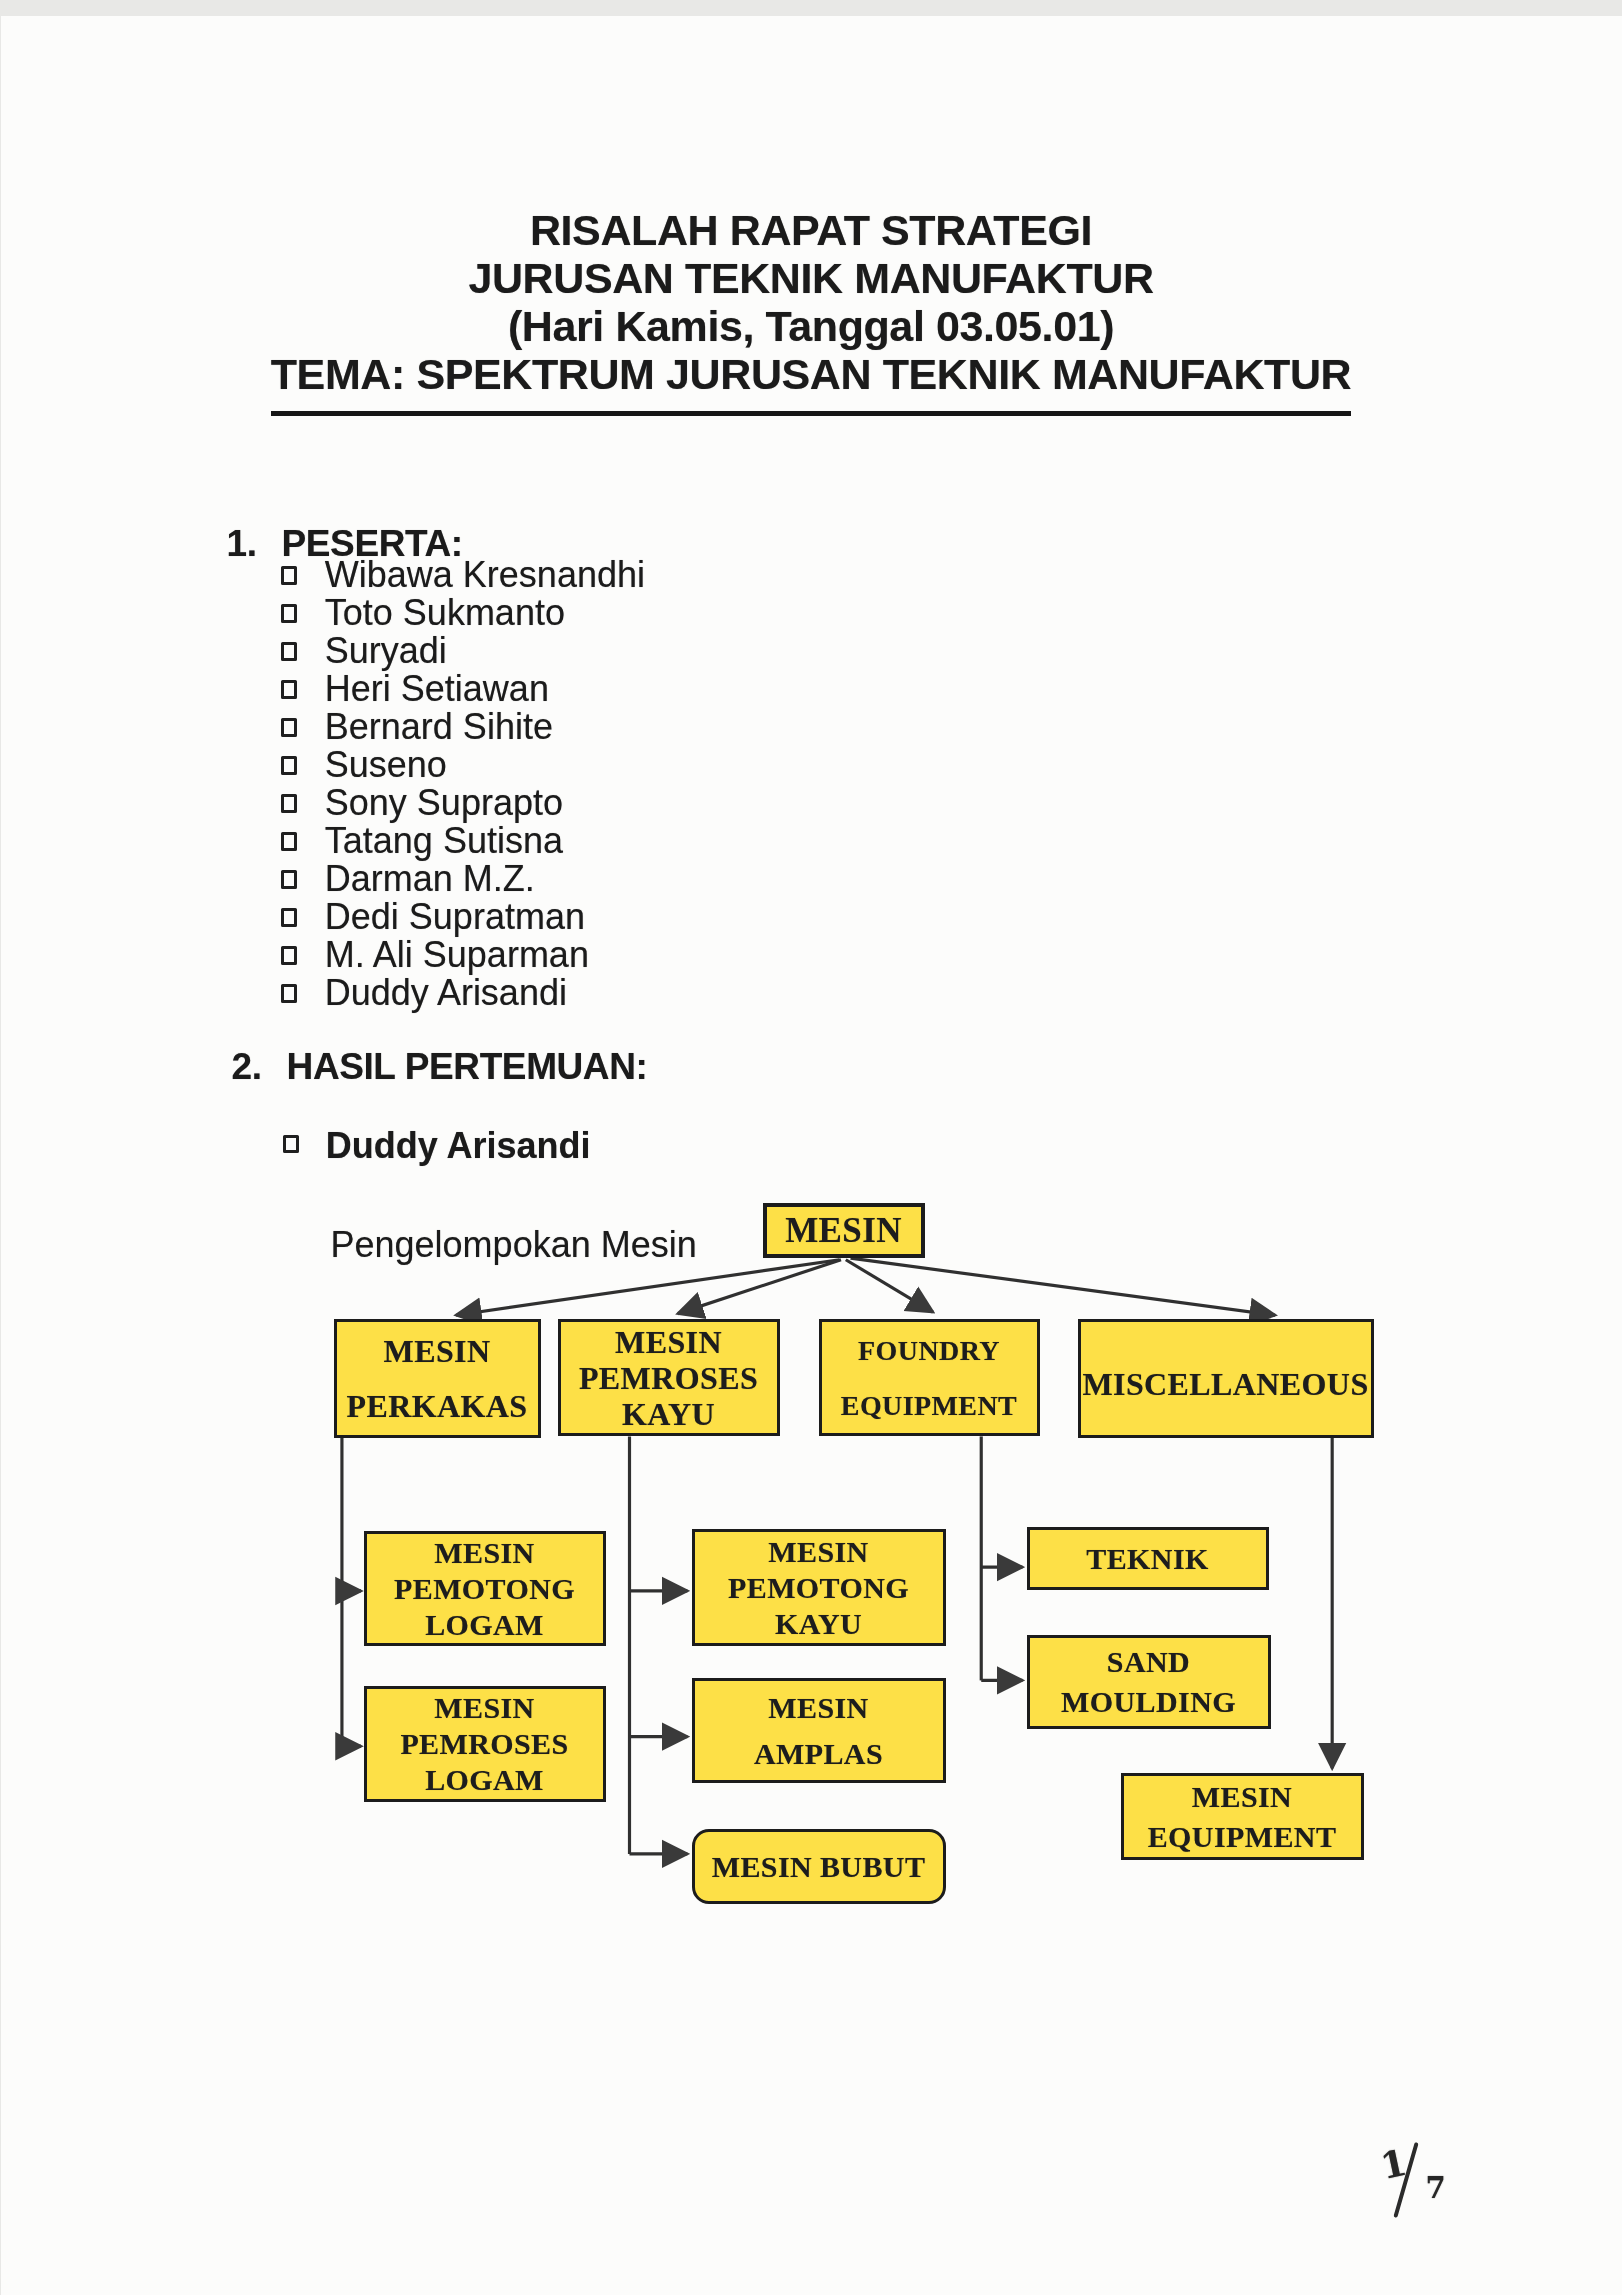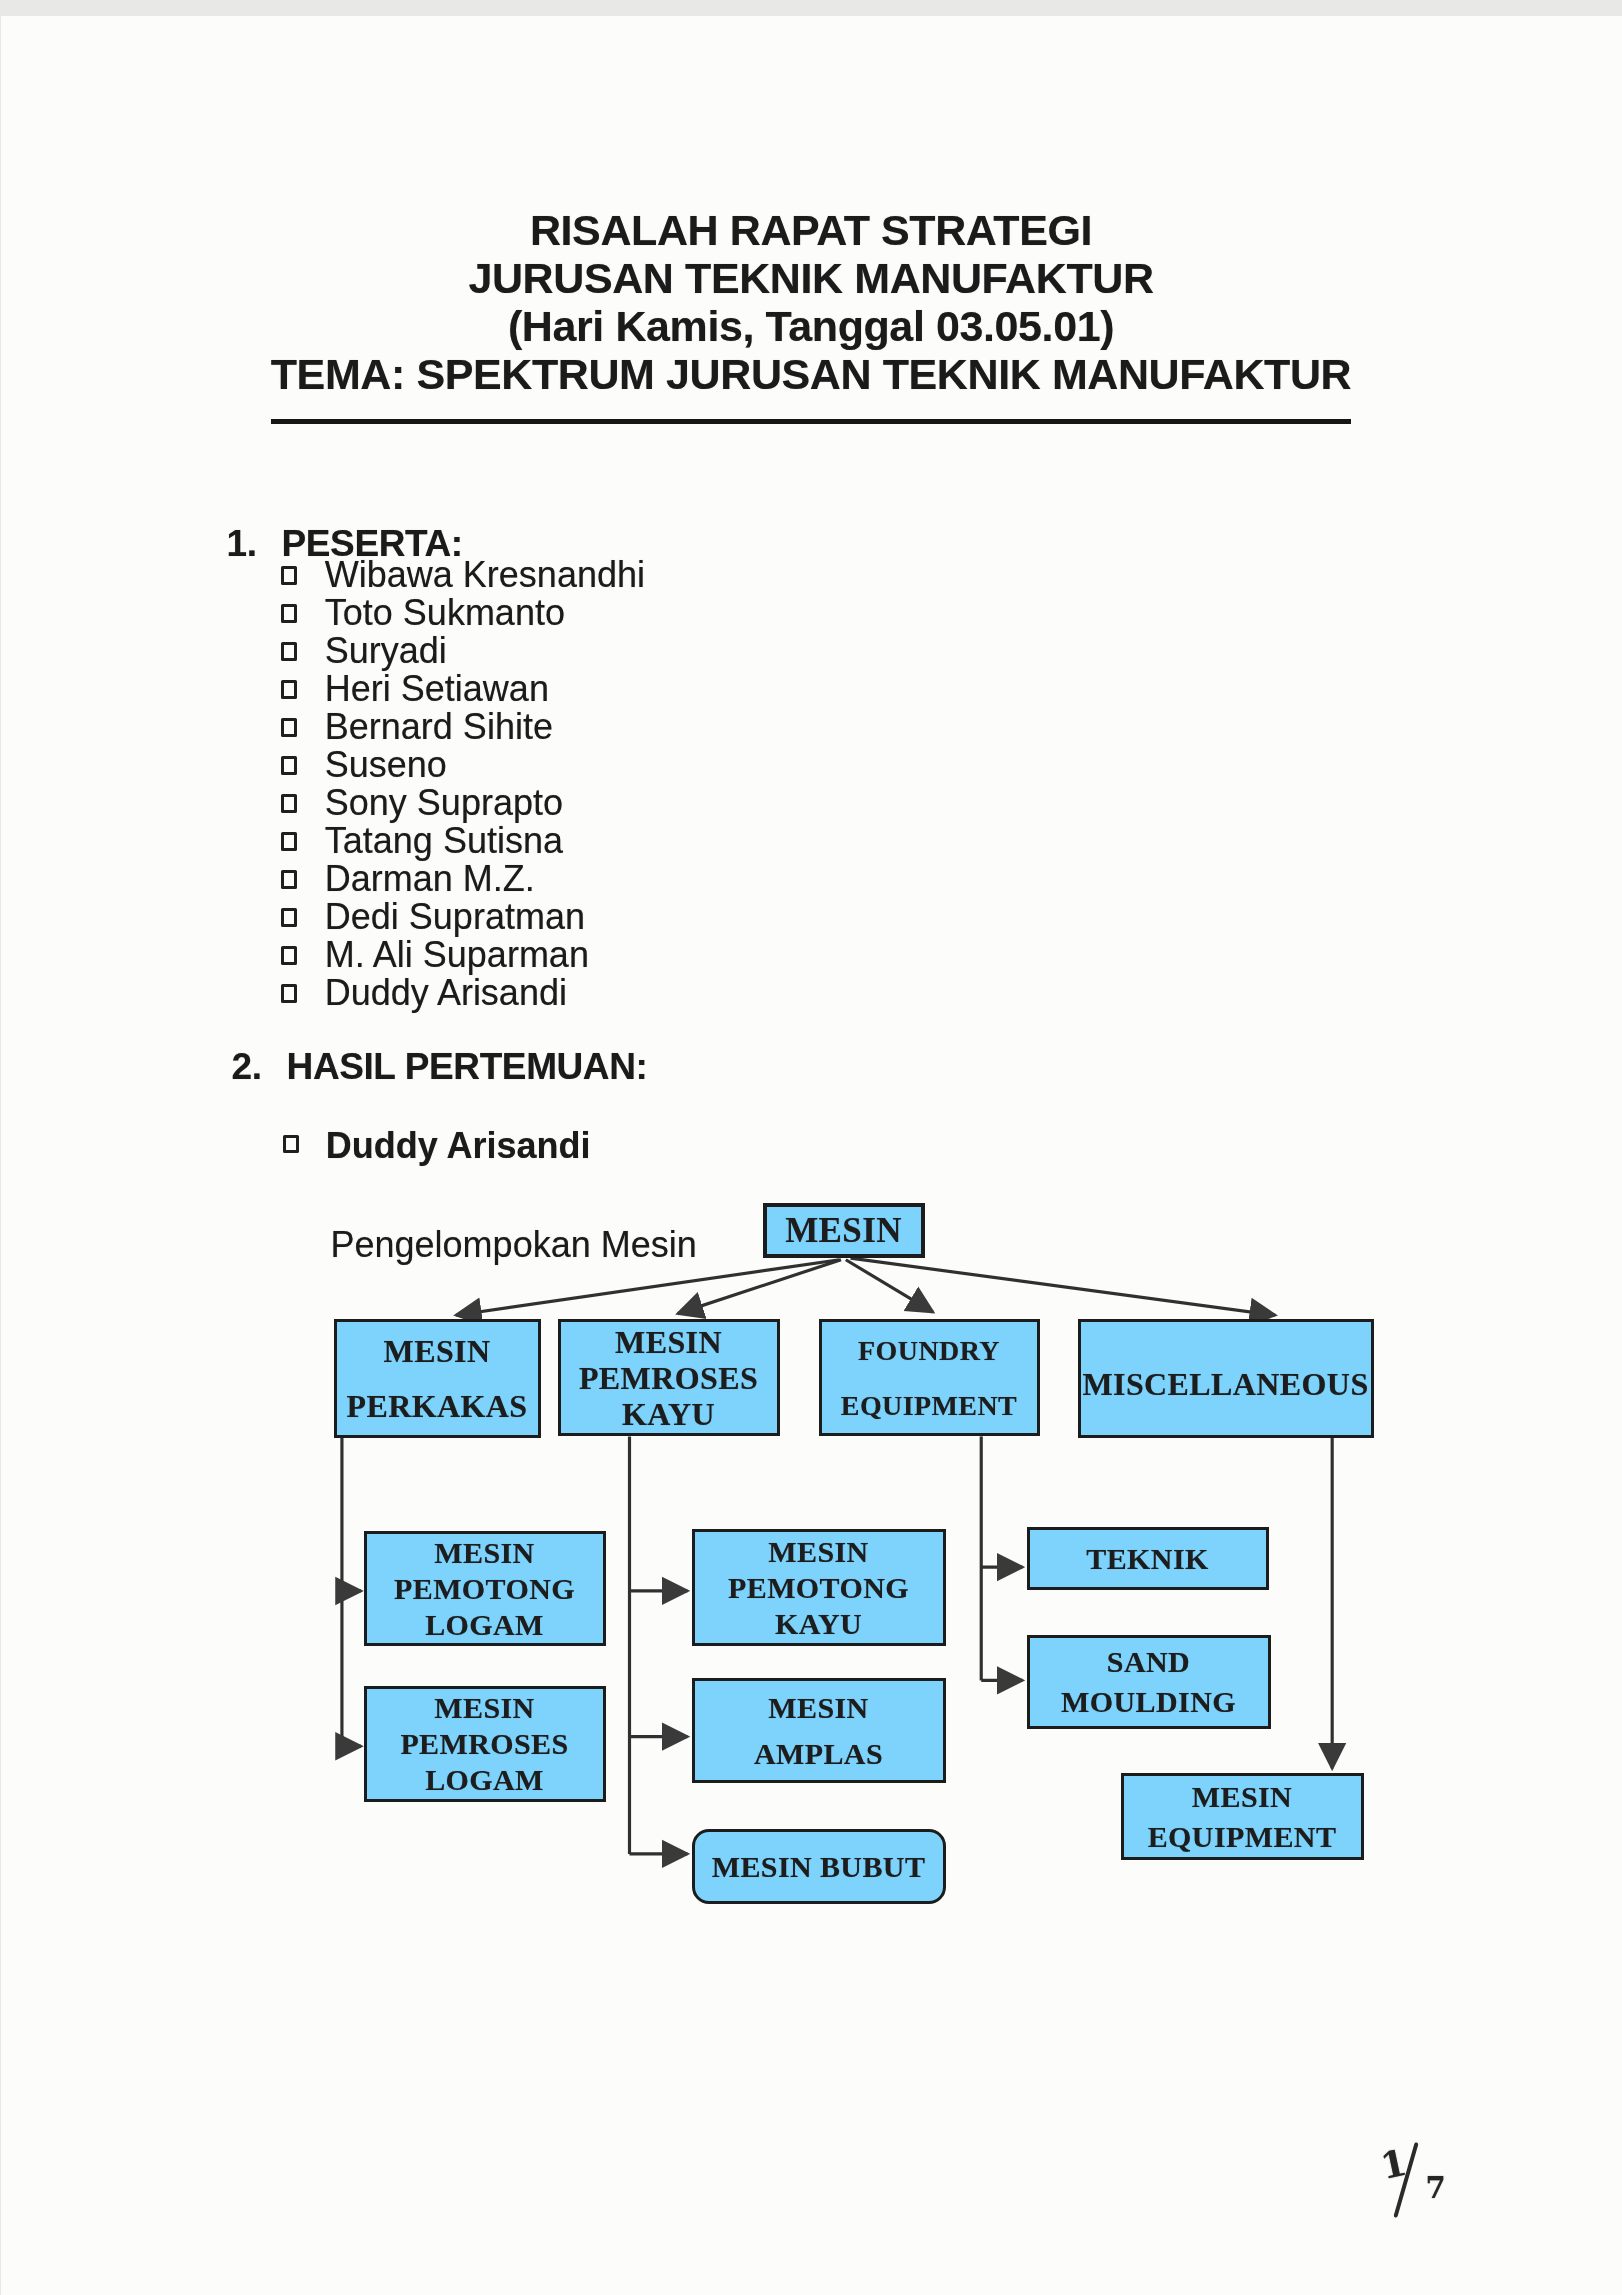--- a/index.html
+++ b/index.html
@@ -15,21 +15,21 @@
   }
   
   .title-block{
     position:absolute;top:190px;left:0;width:100%;
     text-align:center;font-weight:bold;
     font-size:43px;line-height:48px;letter-spacing:-0.4px;
   }
   .title-underlined span{
     display:inline-block;
     border-bottom:5.5px solid #161616;
-    padding-bottom:21px;
+    padding-bottom:13px;
   }
   
   .sec-head{
     position:absolute;display:flex;gap:25px;
     font-weight:bold;font-size:37px;letter-spacing:-0.4px;
   }
   #peserta-head{left:226px;top:507px;}
   #hasil-head{left:231px;top:1030px;}
   
   .plist{
@@ -54,21 +54,21 @@
   .duddy-row .sq{margin-top:9.5px;}
   #topic-line{
     position:absolute;left:330px;top:1208px;
     font-size:36px;
   }
   
   #connectors{position:absolute;left:0;top:0;pointer-events:none;}
   .node{
     position:absolute;box-sizing:border-box;
     border:3.2px solid #1c1c1c;
-    background:#7dd3fc;
+    background:#fde047;
     display:flex;flex-direction:column;align-items:center;justify-content:center;
     font-family:"Liberation Serif", serif;font-weight:bold;
     text-align:center;color:#1d1d1d;letter-spacing:0.4px;
   }
   .node.top-align{justify-content:center;padding-top:12.7px;}
   
   .pageno{
     position:absolute;left:1379px;top:2125px;width:87px;height:95px;
     font-family:"DejaVu Serif", serif;color:#262626;
     text-shadow:0 0 1.2px rgba(30,30,30,.6);

